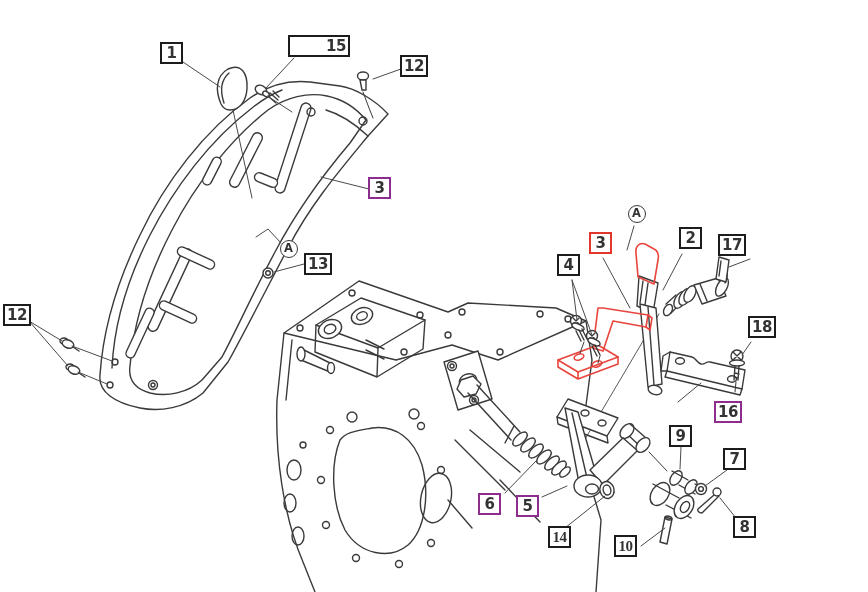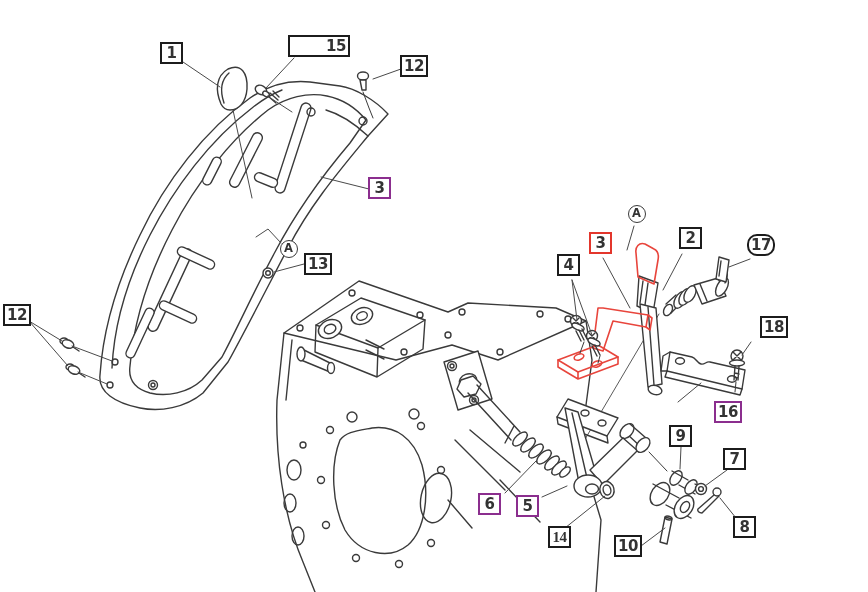--- a/index.html
+++ b/index.html
@@ -283,26 +283,26 @@
 <div id="callout-layer">
       <div class="callout" style="--c: #1c1c1c; left: 160px; top: 42px;">1</div>
       <div class="callout" style="--c: #1c1c1c; left: 288px; top: 35px; padding-left: 36px;">15</div>
       <div class="callout" style="--c: #1c1c1c; left: 400px; top: 55px;">12</div>
       <div class="callout" style="--c: #8b2e8e; left: 368px; top: 177px;">3</div>
       <div class="callout" style="--c: #1c1c1c; left: 304px; top: 253px;">13</div>
       <div class="callout" style="--c: #1c1c1c; left: 3px; top: 304px;">12</div>
       <div class="callout" style="--c: #e3362c; left: 589px; top: 232px;">3</div>
       <div class="callout" style="--c: #1c1c1c; left: 557px; top: 254px;">4</div>
       <div class="callout" style="--c: #1c1c1c; left: 679px; top: 227px;">2</div>
-      <div class="callout" style="--c: #1c1c1c; left: 747px; top: 234px; border-radius: 10px;">17</div>
-      <div class="callout" style="--c: #1c1c1c; left: 748px; top: 316px; margin-left: 12px;">18</div>
+      <div class="callout" style="--c: #1c1c1c; left: 718px; top: 234px;">17</div>
+      <div class="callout" style="--c: #1c1c1c; left: 748px; top: 316px;">18</div>
       <div class="callout" style="--c: #8b2e8e; left: 670px; top: 401px; margin-left: 44px;">16</div>
       <div class="callout" style="--c: #1c1c1c; left: 669px; top: 425px;">9</div>
       <div class="callout" style="--c: #1c1c1c; left: 723px; top: 448px;">7</div>
       <div class="callout" style="--c: #1c1c1c; left: 733px; top: 516px;">8</div>
       <div class="callout" style="--c: #8b2e8e; left: 478px; top: 493px;">6</div>
       <div class="callout" style="--c: #8b2e8e; left: 516px; top: 495px;">5</div>
       <div class="callout" style="--c: #1c1c1c; left: 548px; top: 526px; font-family: Liberation Serif, serif;">14</div>
-      <div class="callout" style="--c: #1c1c1c; left: 614px; top: 535px;">10</div>
+      <div class="callout" style="--c: #1c1c1c; left: 614px; top: 535px; font-family: Liberation Serif, serif;">10</div>
       <div class="view-marker" style="left: 279.5px; top: 239.5px;">A</div>
       <div class="view-marker" style="left: 627.5px; top: 204.5px;">A</div>
     </div>
 </div>
 
 </body></html>

